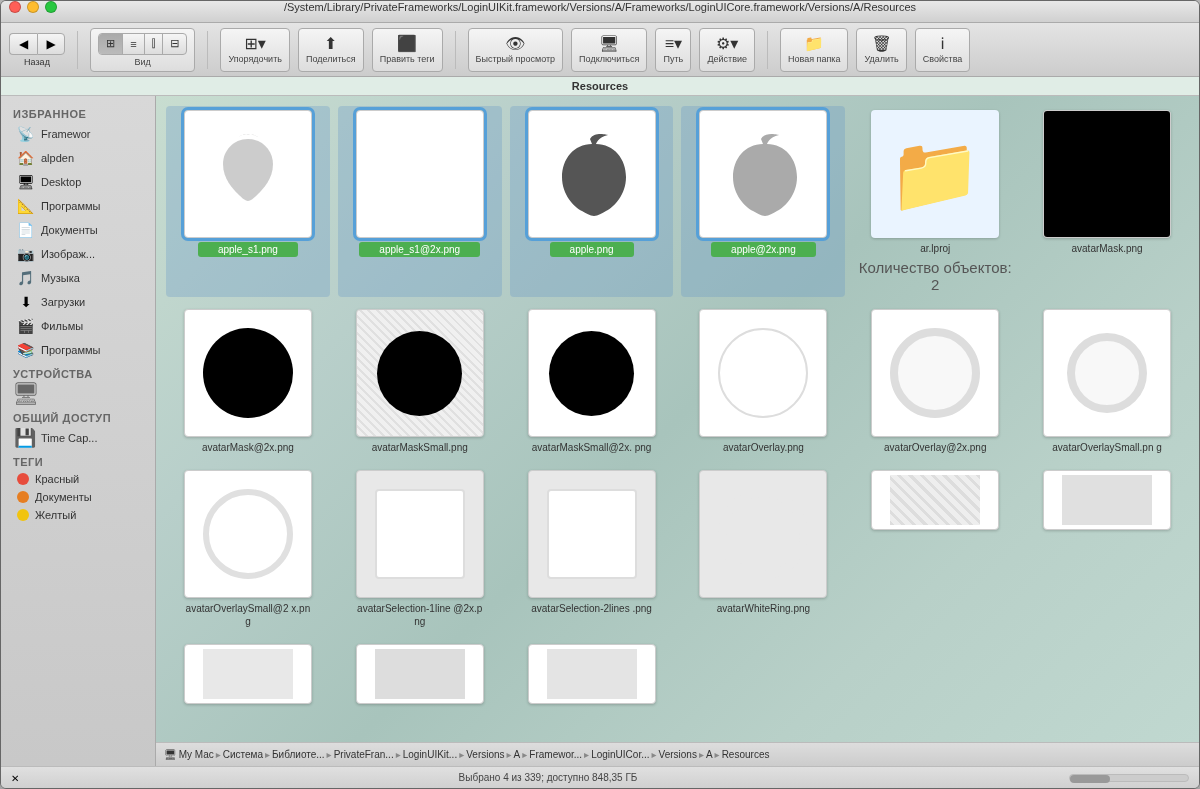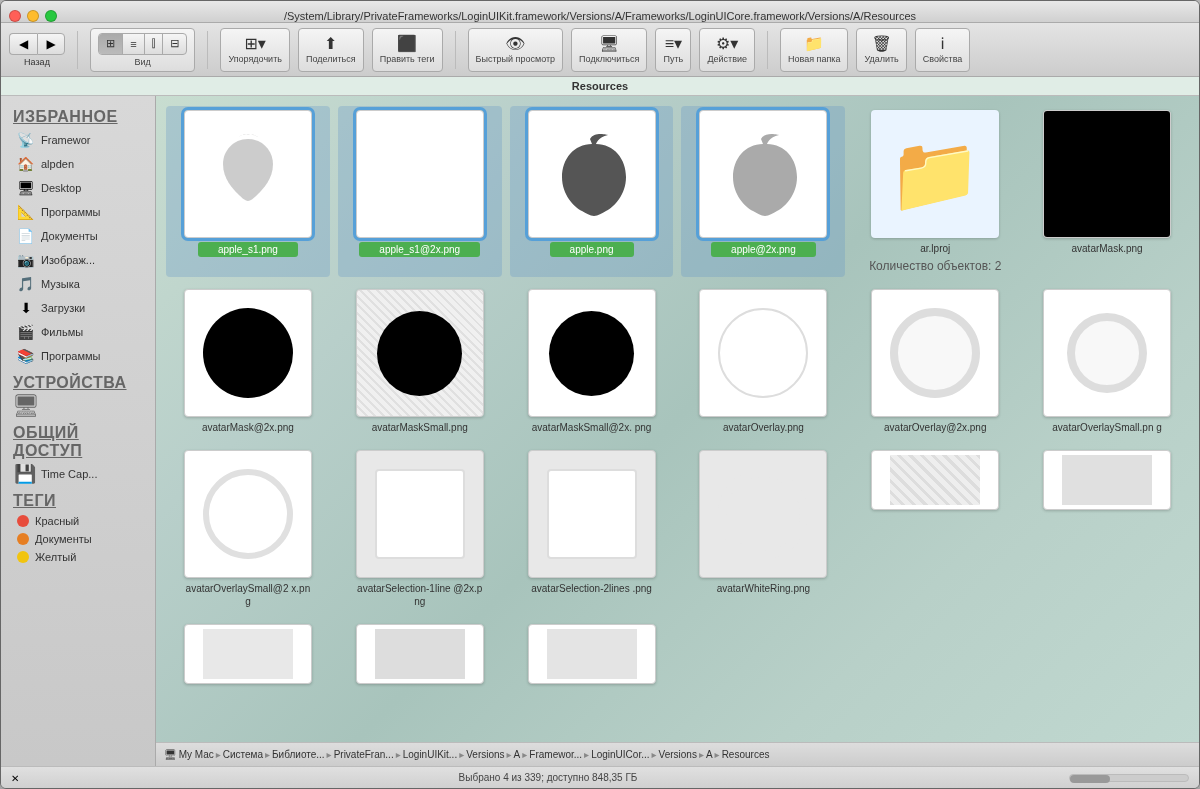--- a/index.html
+++ b/index.html
@@ -1,21 +1,21 @@
 <!DOCTYPE html>
 <html><head>
   <meta charset="utf-8">
   <style>
     * { box-sizing: border-box; margin: 0; padding: 0; }
     body { font-family: -apple-system, 'Helvetica Neue', Arial, sans-serif; font-size: 11px; background: #c8c8c8; width: 1200px; height: 789px; overflow: hidden; }
 
     
     .window { width: 1200px; height: 789px; display: flex; flex-direction: column; border: 1px solid #666; border-radius: 6px; overflow: hidden; box-shadow: 0 4px 20px rgba(0,0,0,0.5); }
 
-    .titlebar { background: linear-gradient(to bottom, #e8e8e8, #d0d0d0); height: 22px; display: flex; align-items: flex-end; padding: 0 8px; border-bottom: 1px solid #aaa; position: relative; }
+    .titlebar { background: linear-gradient(to bottom, #e8e8e8, #d0d0d0); height: 22px; display: flex; align-items: flex-start; padding: 0 8px; border-bottom: 1px solid #aaa; position: relative; }
     .window-buttons { display: flex; gap: 6px; }
     .win-btn { width: 12px; height: 12px; border-radius: 50%; border: 1px solid rgba(0,0,0,0.2); cursor: pointer; }
     .win-btn.close { background: #ff5f57; }
     .win-btn.minimize { background: #febc2e; }
     .win-btn.maximize { background: #28c840; }
     .titlebar-title { position: absolute; left: 50%; transform: translateX(-50%); font-size: 11px; font-weight: 500; color: #333; white-space: nowrap; overflow: hidden; text-overflow: ellipsis; max-width: 800px; text-align: center; }
 
     
     .toolbar { background: linear-gradient(to bottom, #e4e4e4, #ccc); border-bottom: 1px solid #aaa; padding: 4px 8px; display: flex; align-items: center; gap: 8px; height: 54px; }
     .toolbar-btn { background: linear-gradient(to bottom, #f5f5f5, #ddd); border: 1px solid #aaa; border-radius: 4px; padding: 3px 7px; cursor: pointer; font-size: 10px; color: #333; display: flex; flex-direction: column; align-items: center; gap: 2px; min-width: 36px; height: 44px; justify-content: center; }
@@ -35,21 +35,21 @@
     .view-btn.active { background: linear-gradient(to bottom, #aaa, #bbb); }
     .path-crumb { color: #333; font-size: 10px; display: flex; align-items: center; gap: 2px; cursor: pointer; white-space: nowrap; }
     .path-sep { color: #888; font-size: 10px; margin: 0 2px; }
     .path-scroll { display: flex; align-items: center; overflow: hidden; flex: 1; }
 
     
     .main { display: flex; flex: 1; overflow: hidden; }
 
     
     .sidebar { width: 155px; background: linear-gradient(to bottom, #d8d8d8, #c8c8c8); border-right: 1px solid #aaa; display: flex; flex-direction: column; padding: 6px 0; overflow-y: auto; flex-shrink: 0; }
-    .sidebar-section-header { font-size: 16px; font-weight: 700; color: #666; padding: 6px 12px 2px; text-transform: uppercase; letter-spacing: 0.5px; text-decoration: underline; }
+    .sidebar-section-header { font-size: 11px; font-weight: 700; color: #666; padding: 6px 12px 2px; text-transform: uppercase; letter-spacing: 0.5px; }
     .sidebar-item { display: flex; align-items: center; gap: 6px; padding: 3px 10px 3px 12px; cursor: pointer; border-radius: 4px; margin: 0 4px; }
     .sidebar-icon { width: 18px; height: 18px; display: flex; align-items: center; justify-content: center; flex-shrink: 0; font-size: 14px; }
     .sidebar-label { font-size: 11px; color: #333; white-space: nowrap; overflow: hidden; text-overflow: ellipsis; }
 
     
     .tag-dot { width: 12px; height: 12px; border-radius: 50%; flex-shrink: 0; }
 
     
     .content { flex: 1; display: flex; flex-direction: column; overflow: hidden; }
     .content-header { background: #e0ede6; border-bottom: 1px solid #bbb; padding: 3px 8px; font-size: 11px; font-weight: 600; text-align: center; color: #333; }
@@ -59,21 +59,21 @@
     .file-item { display: flex; flex-direction: column; align-items: center; gap: 4px; cursor: pointer; padding: 4px; border-radius: 4px; }
     .file-item.selected { background: rgba(100,150,200,0.3); }
 
     .file-thumb { width: 128px; height: 128px; background: #fff; border: 1px solid #ccc; border-radius: 4px; display: flex; align-items: center; justify-content: center; position: relative; overflow: hidden; box-shadow: 0 1px 3px rgba(0,0,0,0.2); }
     .file-thumb.selected-border { outline: 3px solid #56a0d8; }
 
     .file-name { font-size: 10px; color: #333; text-align: center; max-width: 130px; word-break: break-all; line-height: 1.3; }
     .file-name.selected-green-text { background: #4caf50; color: white; padding: 1px 20px; border-radius: 3px; }
 
     
-    .folder-count { font-size: 12px; color: #555; text-align: center; }
+    .folder-count { font-size: 15px; color: #555; text-align: center; }
 
     
     .statusbar { background: linear-gradient(to bottom, #e0e0e0, #d0d0d0); border-top: 1px solid #bbb; height: 22px; display: flex; align-items: center; padding: 0 10px; justify-content: space-between; }
     .status-text { font-size: 10px; color: #444; text-align: center; flex: 1; }
     .status-scroll { display: flex; align-items: center; gap: 4px; }
 
     
     .scroll-track { width: 120px; height: 8px; background: #ccc; border-radius: 4px; border: 1px solid #bbb; }
     .scroll-thumb { width: 40px; height: 8px; background: #999; border-radius: 4px; }
 

